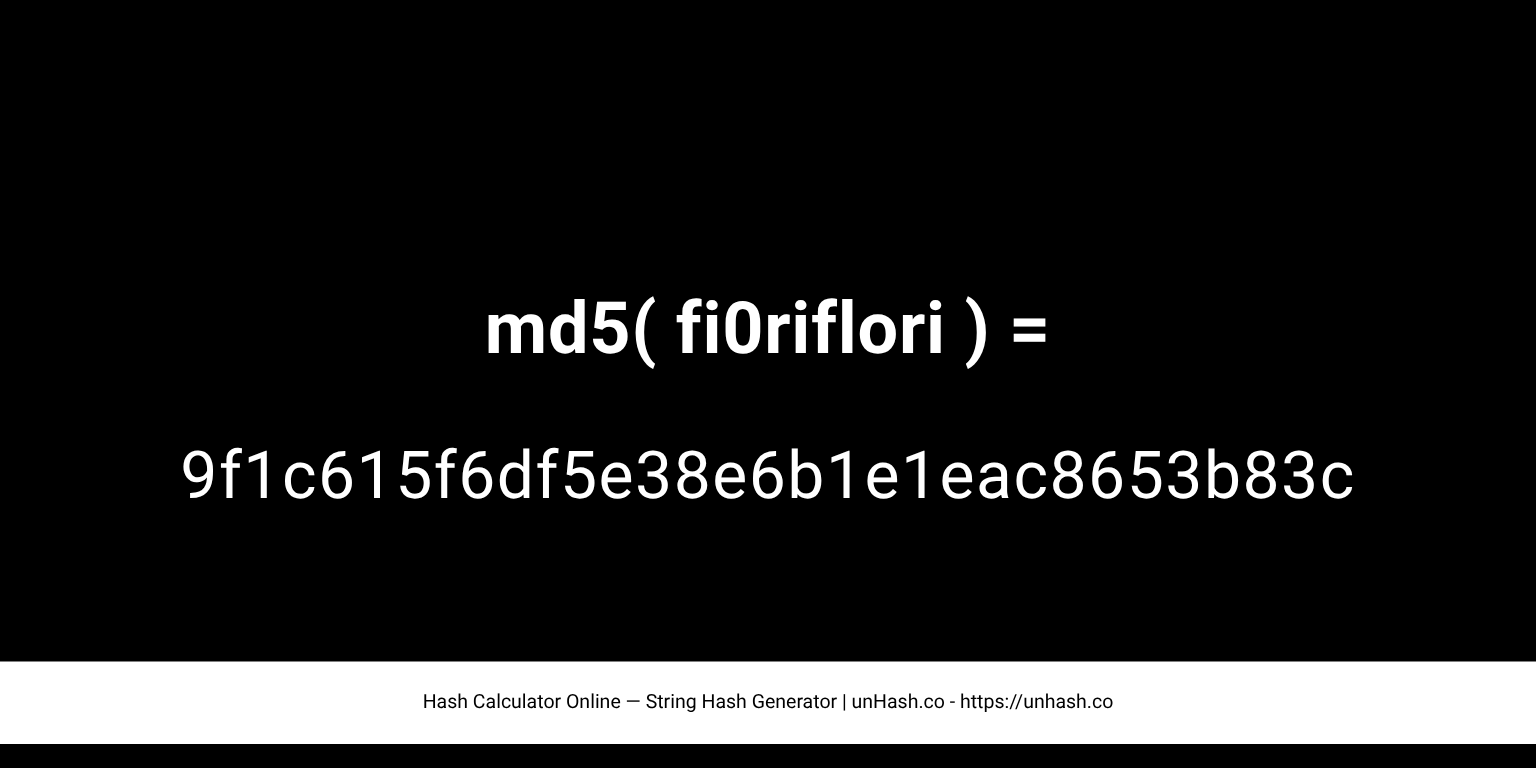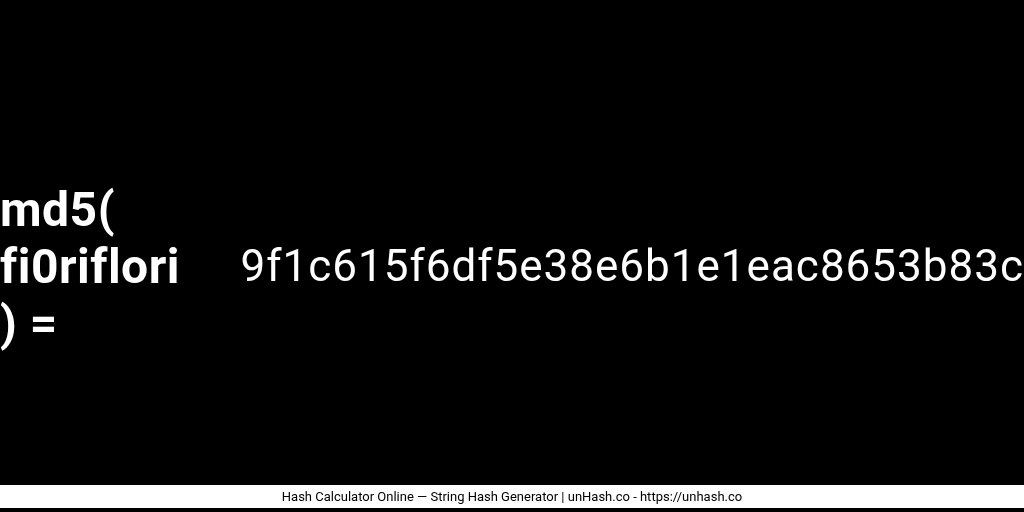--- a/index.html
+++ b/index.html
@@ -14,49 +14,49 @@
       display: flex;
       flex-direction: column;
       justify-content: center;
       align-items: center;
       position: relative;
       font-family: -apple-system, BlinkMacSystemFont, "Segoe UI", Roboto, Helvetica, Arial, sans-serif;
       overflow: hidden;
     }
     .content {
       display: flex;
-      flex-direction: row;
+      flex-direction: column;
       align-items: center;
       justify-content: center;
       gap: 44px;
       margin-top: 20px;
     }
     .expression {
       color: #ffffff;
       font-size: 48px;
       font-weight: 700;
       letter-spacing: 0.5px;
     }
     .hash-value {
       color: #ffffff;
       font-size: 44px;
       font-weight: 400;
       letter-spacing: 1px;
       font-family: -apple-system, BlinkMacSystemFont, "Segoe UI", Roboto, Helvetica, Arial, sans-serif;
     }
     .footer {
       position: absolute;
-      bottom: 4px;
+      bottom: 16px;
       left: 0;
       right: 0;
       background: #ffffff;
       color: #000000;
       font-size: 13px;
       text-align: center;
-      padding: 4px 0;
+      padding: 20px 0;
       font-weight: 400;
     }
   </style>
 </head>
 <body>
 
 <div class="content">
   <div class="expression">md5( fi0riflori ) =</div>
   <div class="hash-value">9f1c615f6df5e38e6b1e1eac8653b83c</div>
 </div>

